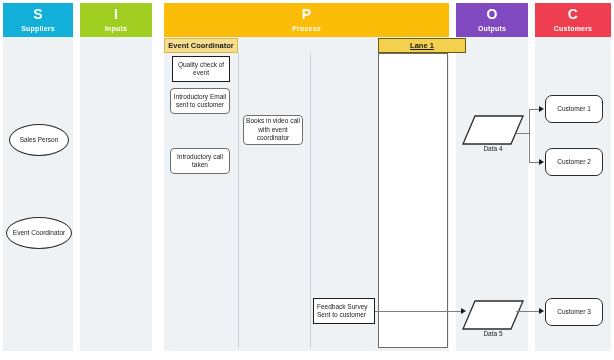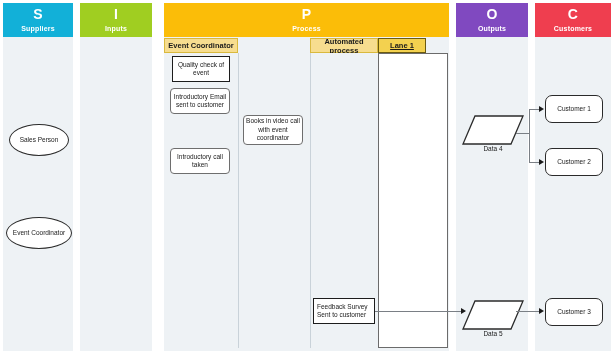--- a/index.html
+++ b/index.html
@@ -113,24 +113,21 @@
     <div class="col-head" style="background:#ef3e4f;">
       <div class="col-letter">C</div>
       <div class="col-word">Customers</div>
     </div>
     <div class="col-body" style="height:314px;"></div>
   </div>
 
   <div class="lane-head" style="left:164px;top:38px;width:74px;">
     <span>Event Coordinator</span>
   </div>
-  <div class="lane-head" style="left:310px;top:38px;width:68px;">
-    <span>Automated process</span>
-  </div>
-  <div class="lane-head sel" style="left:378px;top:38px;width:48px;align-items:center;">
+  <div class="lane-head sel" style="left:378px;top:38px;width:88px;align-items:center;">
     <span>Lane 1</span>
   </div>
 
   <div class="lane-body" style="left:164px;top:53px;width:74px;height:295px;"></div>
   <div class="lane-body" style="left:238px;top:53px;width:72px;height:295px;"></div>
   <div class="lane-body" style="left:310px;top:53px;width:68px;height:295px;"></div>
   <div class="lane-body sel" style="left:378px;top:53px;width:70px;height:295px;"></div>
 
   <div class="lane-sep" style="left:238px;top:53px;height:295px;"></div>
   <div class="lane-sep" style="left:310px;top:53px;height:295px;"></div>

